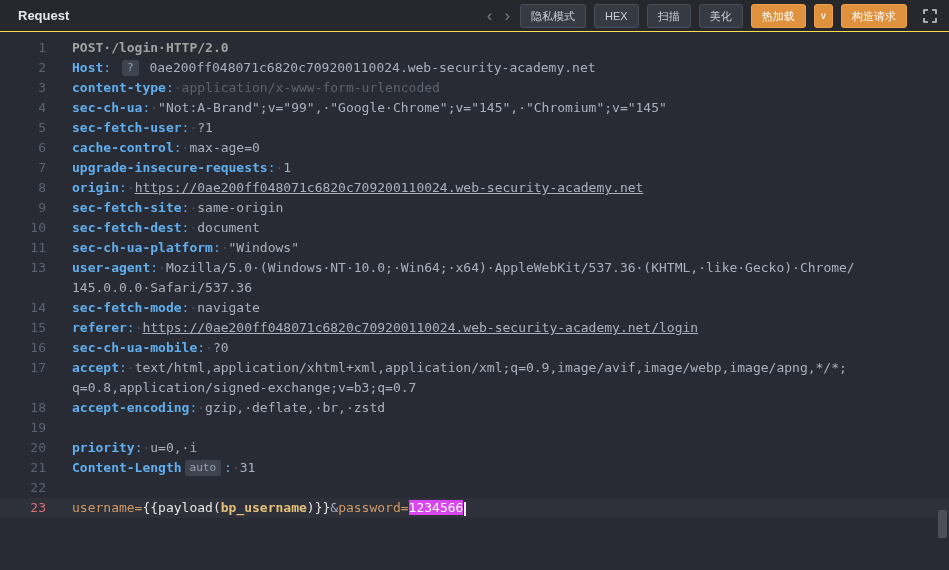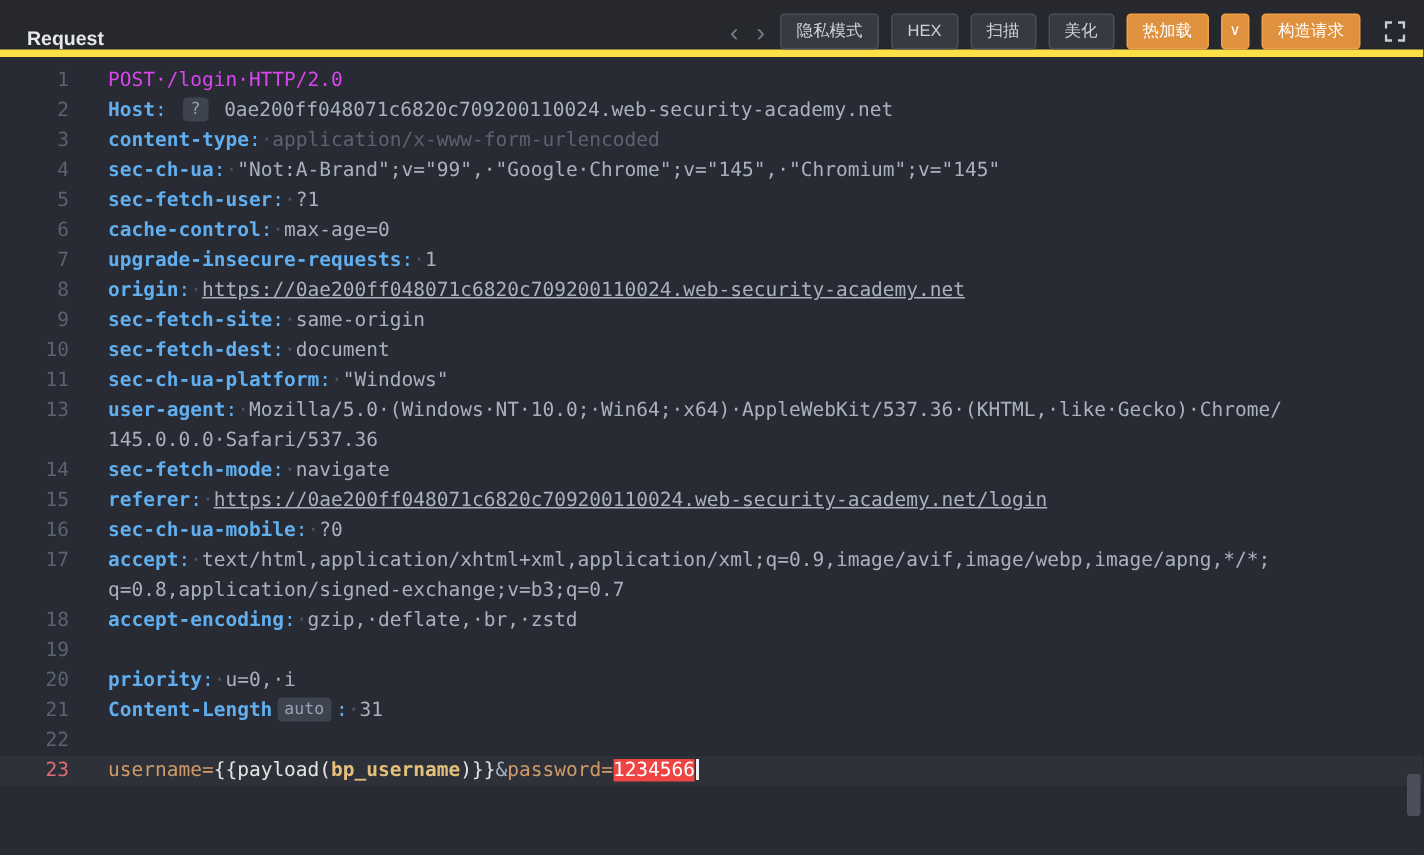--- a/index.html
+++ b/index.html
@@ -3,22 +3,22 @@
 <meta charset="utf-8">
 <style>
   * { margin:0; padding:0; box-sizing:border-box; }
   html,body { width:949px; height:570px; overflow:hidden; background:#282b33; }
   body { font-family:"DejaVu Sans Mono","Liberation Mono",monospace; }
 
   .app { width:949px; height:570px; background:#282b33; position:relative; display:flex; flex-direction:column; }
 
   
   .toolbar {
-    height:38px; flex:none; background:#26282e; border-bottom:5px solid #fde047;
-    display:flex; align-items:flex-end; padding:0 10px 0 18px;
+    height:32px; flex:none; background:#26282e; border-bottom:1px solid #fde047;
+    display:flex; align-items:center; padding:0 10px 0 18px;
     font-family:"Liberation Sans","DejaVu Sans",sans-serif;
   }
   .toolbar .title { color:#e6e8ec; font-size:13px; font-weight:bold; }
   .toolbar-right { margin-left:auto; display:flex; align-items:center; gap:8px; }
   .nav-chevron { color:#787d87; font-size:17px; line-height:1; padding:0 2px; cursor:default; }
   .btn {
     height:24px; border-radius:3px; font-size:11px; line-height:22px; padding:0 10px;
     font-family:"Liberation Sans","DejaVu Sans",sans-serif; cursor:pointer; border:1px solid transparent;
   }
   .btn.dark { background:#363a43; border-color:#494e59; color:#cdd1d8; }
@@ -27,32 +27,32 @@
   .expand-btn { background:none; border:none; padding:2px; margin-left:6px; cursor:pointer; display:flex; align-items:center; }
 
   
   .editor { flex:1; position:relative; overflow:hidden; padding-top:6px; }
   .line { display:flex; height:20px; line-height:20px; white-space:pre; font-size:13px; }
   .line.current { background:rgba(255,255,255,0.03); }
   .gutter { flex:none; width:46px; text-align:right; padding-right:0; color:#5a6372; user-select:none; }
   .codecol { padding-left:26px; white-space:pre; }
   .gutter.active { color:#e06c75; }
 
-  .seg-m   { color:#d946ef; }
+  .seg-m   { color:#a3a3a3;font-weight:bold; }
   .seg-h   { color:#61afef; font-weight:bold; }
   .seg-c   { color:#61afef; }
   .seg-ws  { color:#4d5565; }
   .seg-v   { color:#a9b1bf; }
   .seg-dim { color:#5c6370; }
   .seg-u   { color:#a9b1bf; text-decoration:underline; }
   .seg-o   { color:#d19a66; }
   .seg-ob  { color:#e5c07b; font-weight:bold; }
   .seg-mg  { color:#c678dd; }
   .seg-r   { color:#e5e5e5; }
-  .seg-sel { background:#ef4444; color:#ffffff; }
+  .seg-sel { background:#d946ef; color:#ffffff; }
   .seg-badge {
     display:inline-block; background:#3d4450; border-radius:3px; color:#9aa2b1;
     font-size:11px; line-height:16px; height:16px; padding:0 5px; margin:0 3px; vertical-align:1px;
   }
   .seg-caret { display:inline-block; width:2px; height:14px; background:#eceff2; vertical-align:middle; margin-left:1px; }
 
   .scroll-thumb {
     position:absolute; right:2px; top:478px; width:9px; height:28px;
     background:#4a4f59; border-radius:2px;
   }

